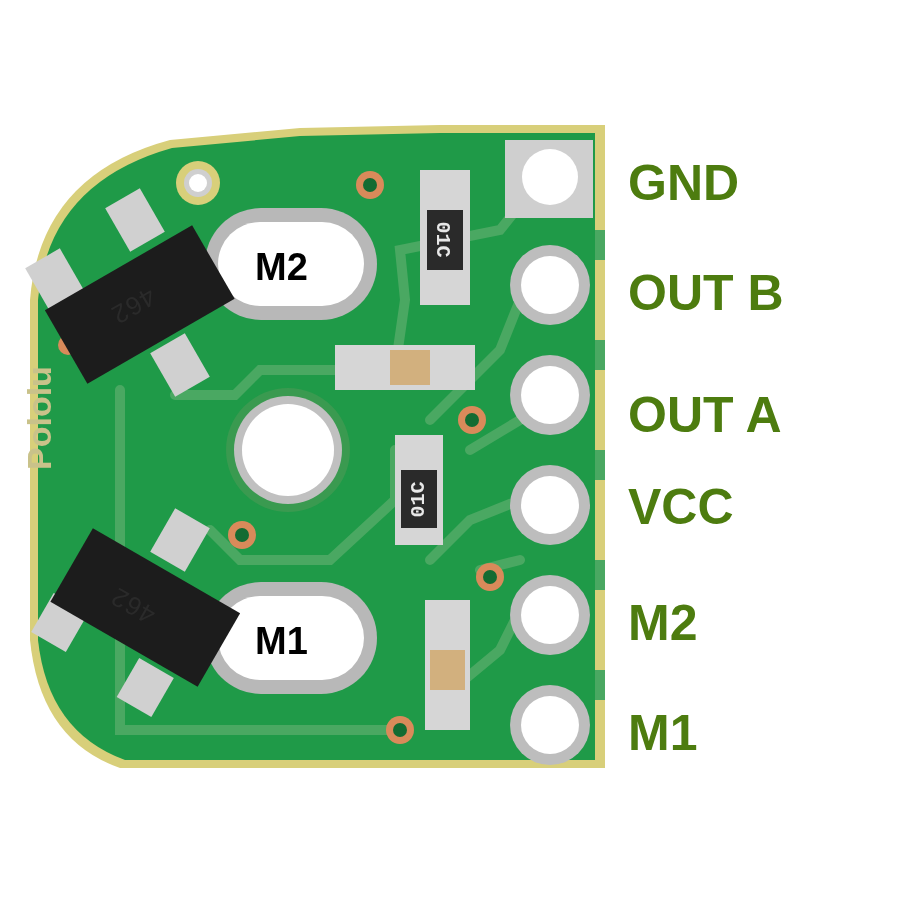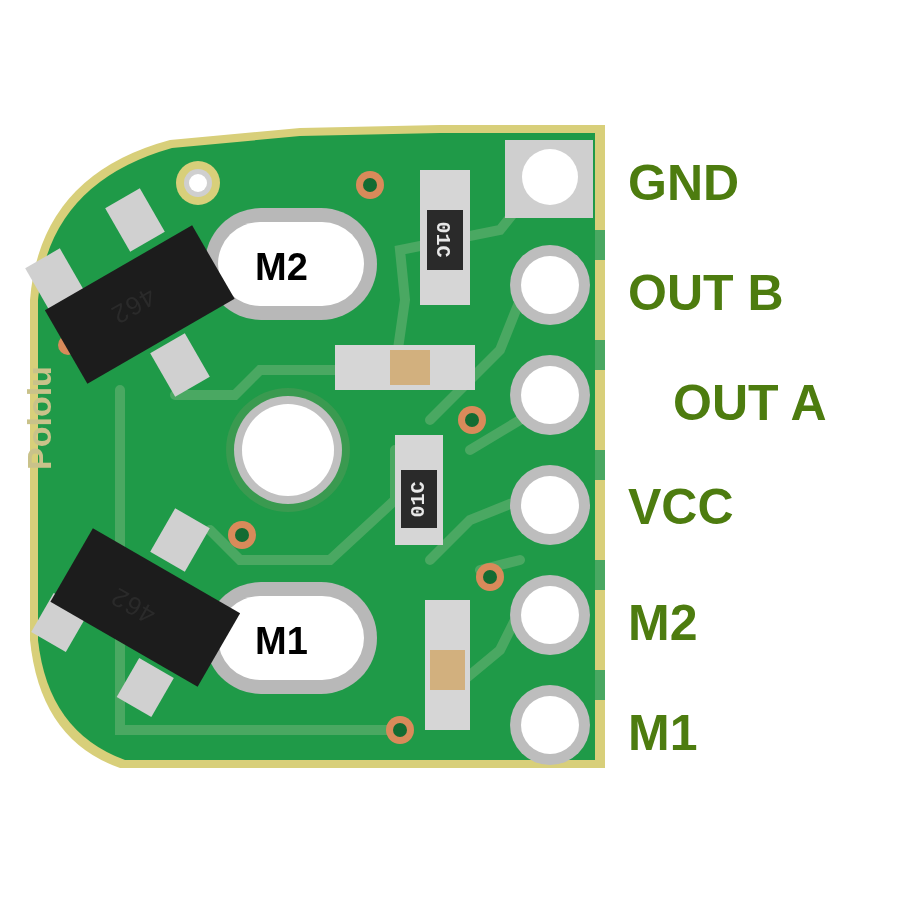--- a/index.html
+++ b/index.html
@@ -143,16 +143,16 @@
 <div class="slot-label" style="left:255px; top:622px;">M1</div>
 
 <div class="chip-text" style="left:110px; top:290px; transform: rotate(150deg);">462</div>
 <div class="chip-text" style="left:110px; top:590px; transform: rotate(210deg);">462</div>
 
 <div class="res-text" style="left:424px; top:228px; transform: rotate(90deg);">01C</div>
 <div class="res-text" style="left:400px; top:488px; transform: rotate(-90deg);">01C</div>
 
 <div class="pin-label" style="top:152px;">GND</div>
 <div class="pin-label" style="top:262px;">OUT B</div>
-<div class="pin-label" style="top:372px;margin-left:45px;">OUT A</div>
+<div class="pin-label" style="top:384px;">OUT A</div>
 <div class="pin-label" style="top:476px;">VCC</div>
 <div class="pin-label" style="top:592px;">M2</div>
 <div class="pin-label" style="top:702px;">M1</div>
 
 </body></html>

